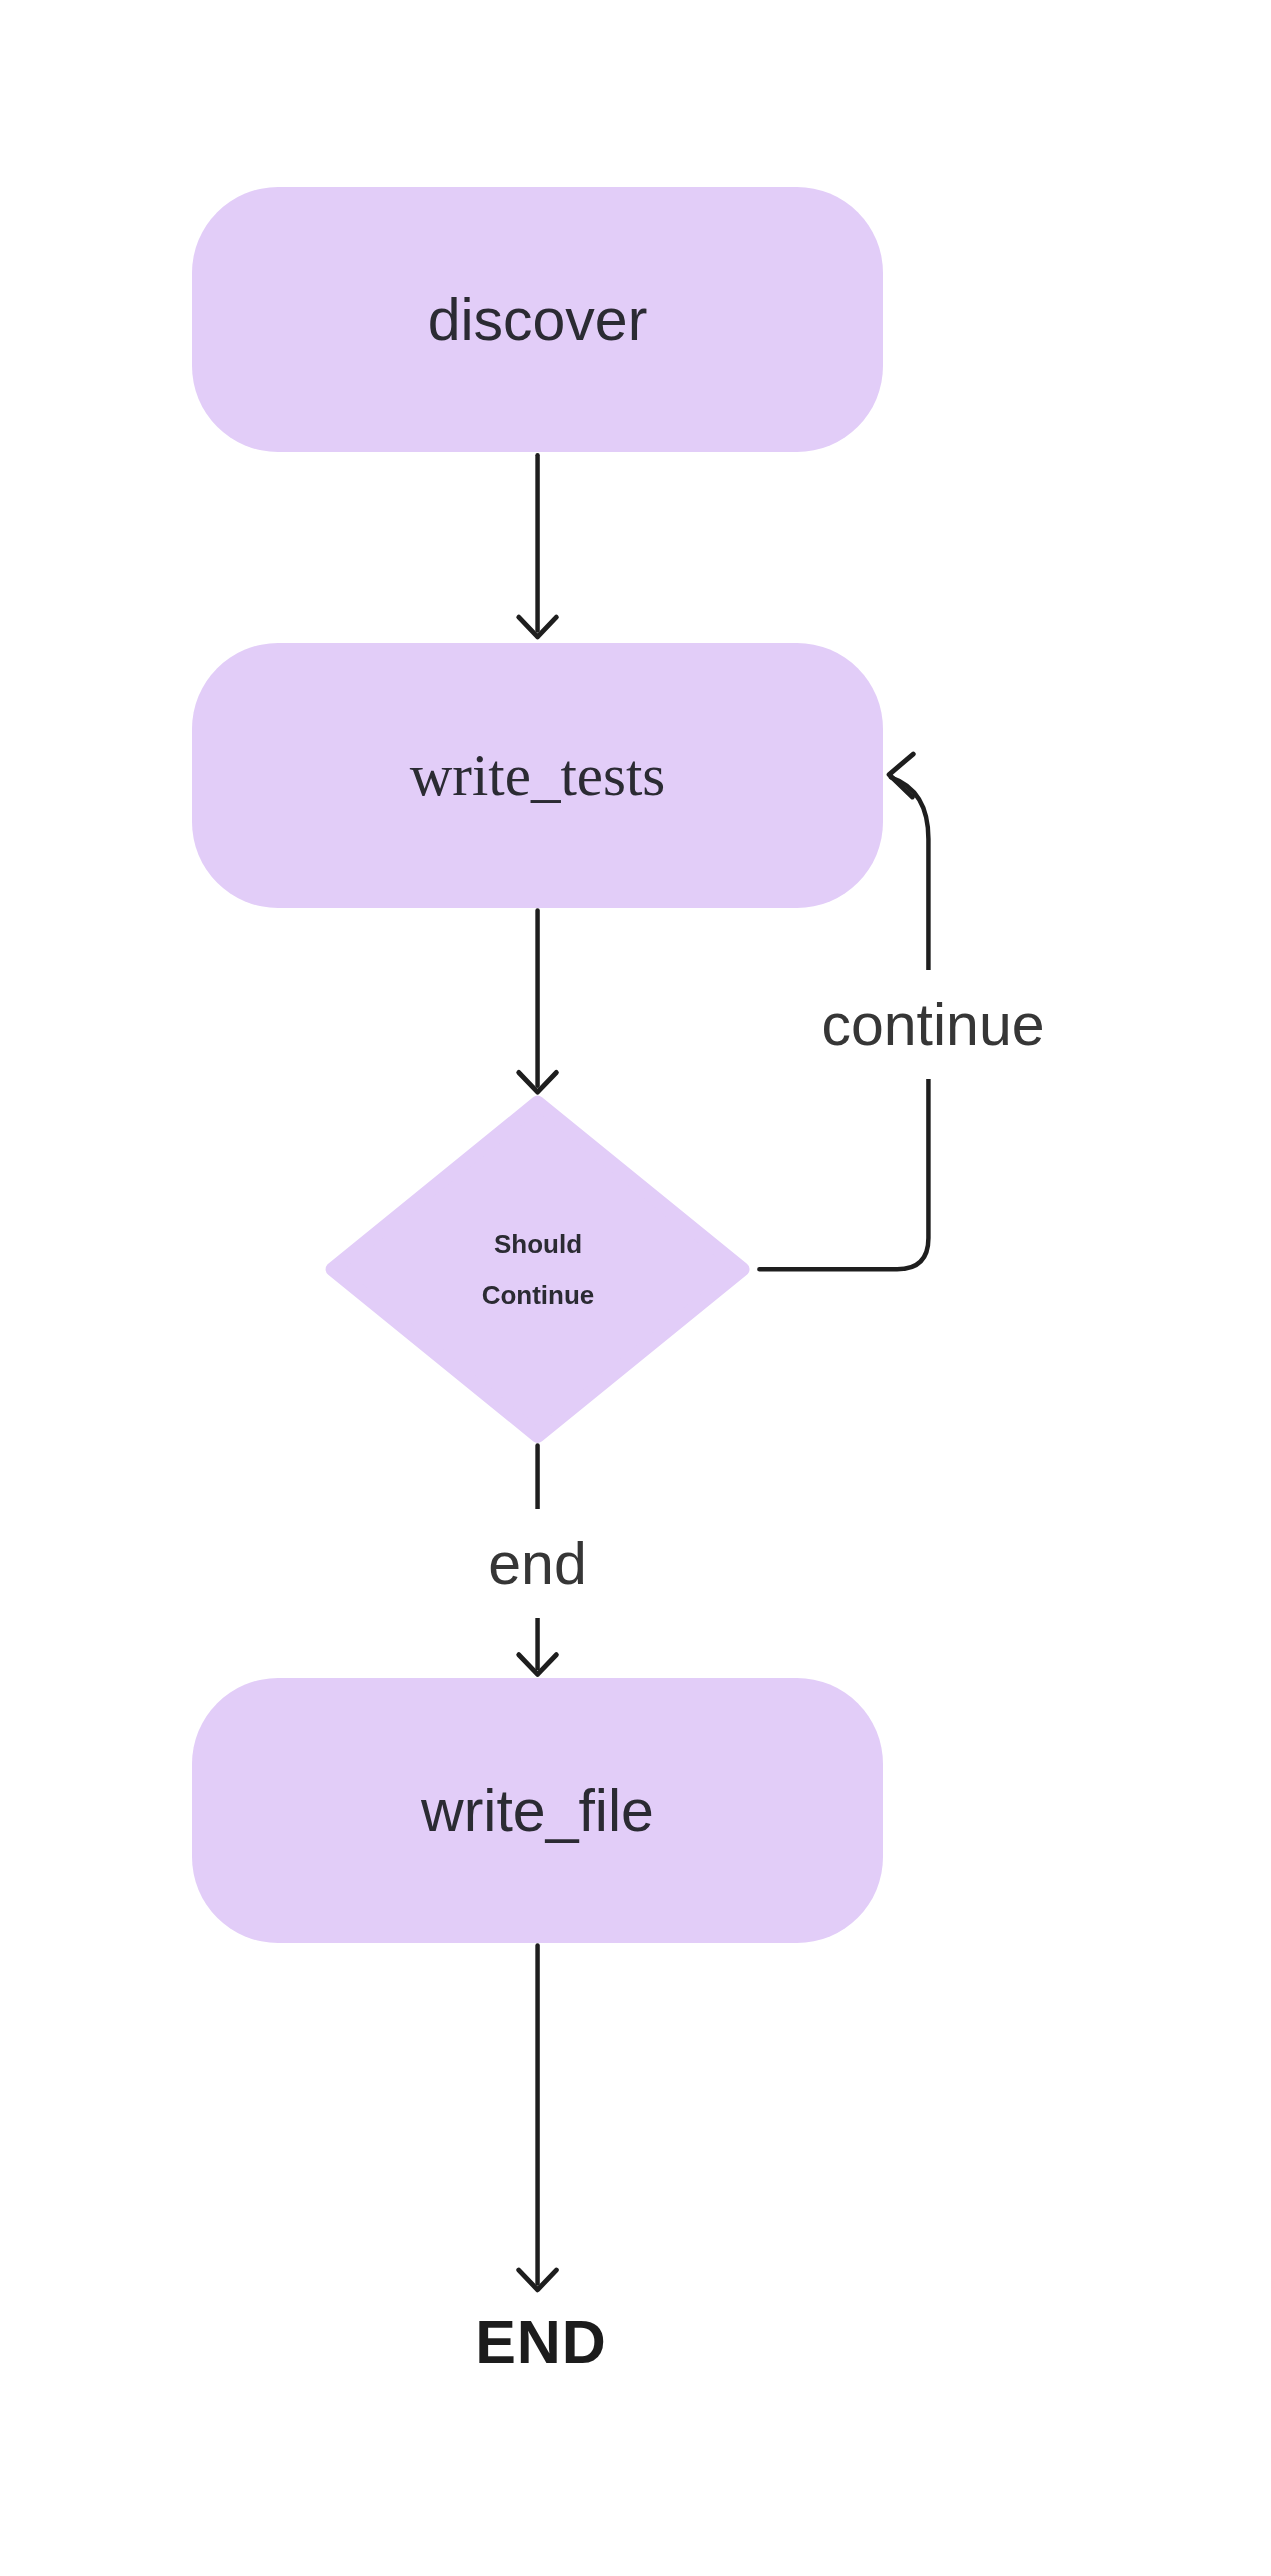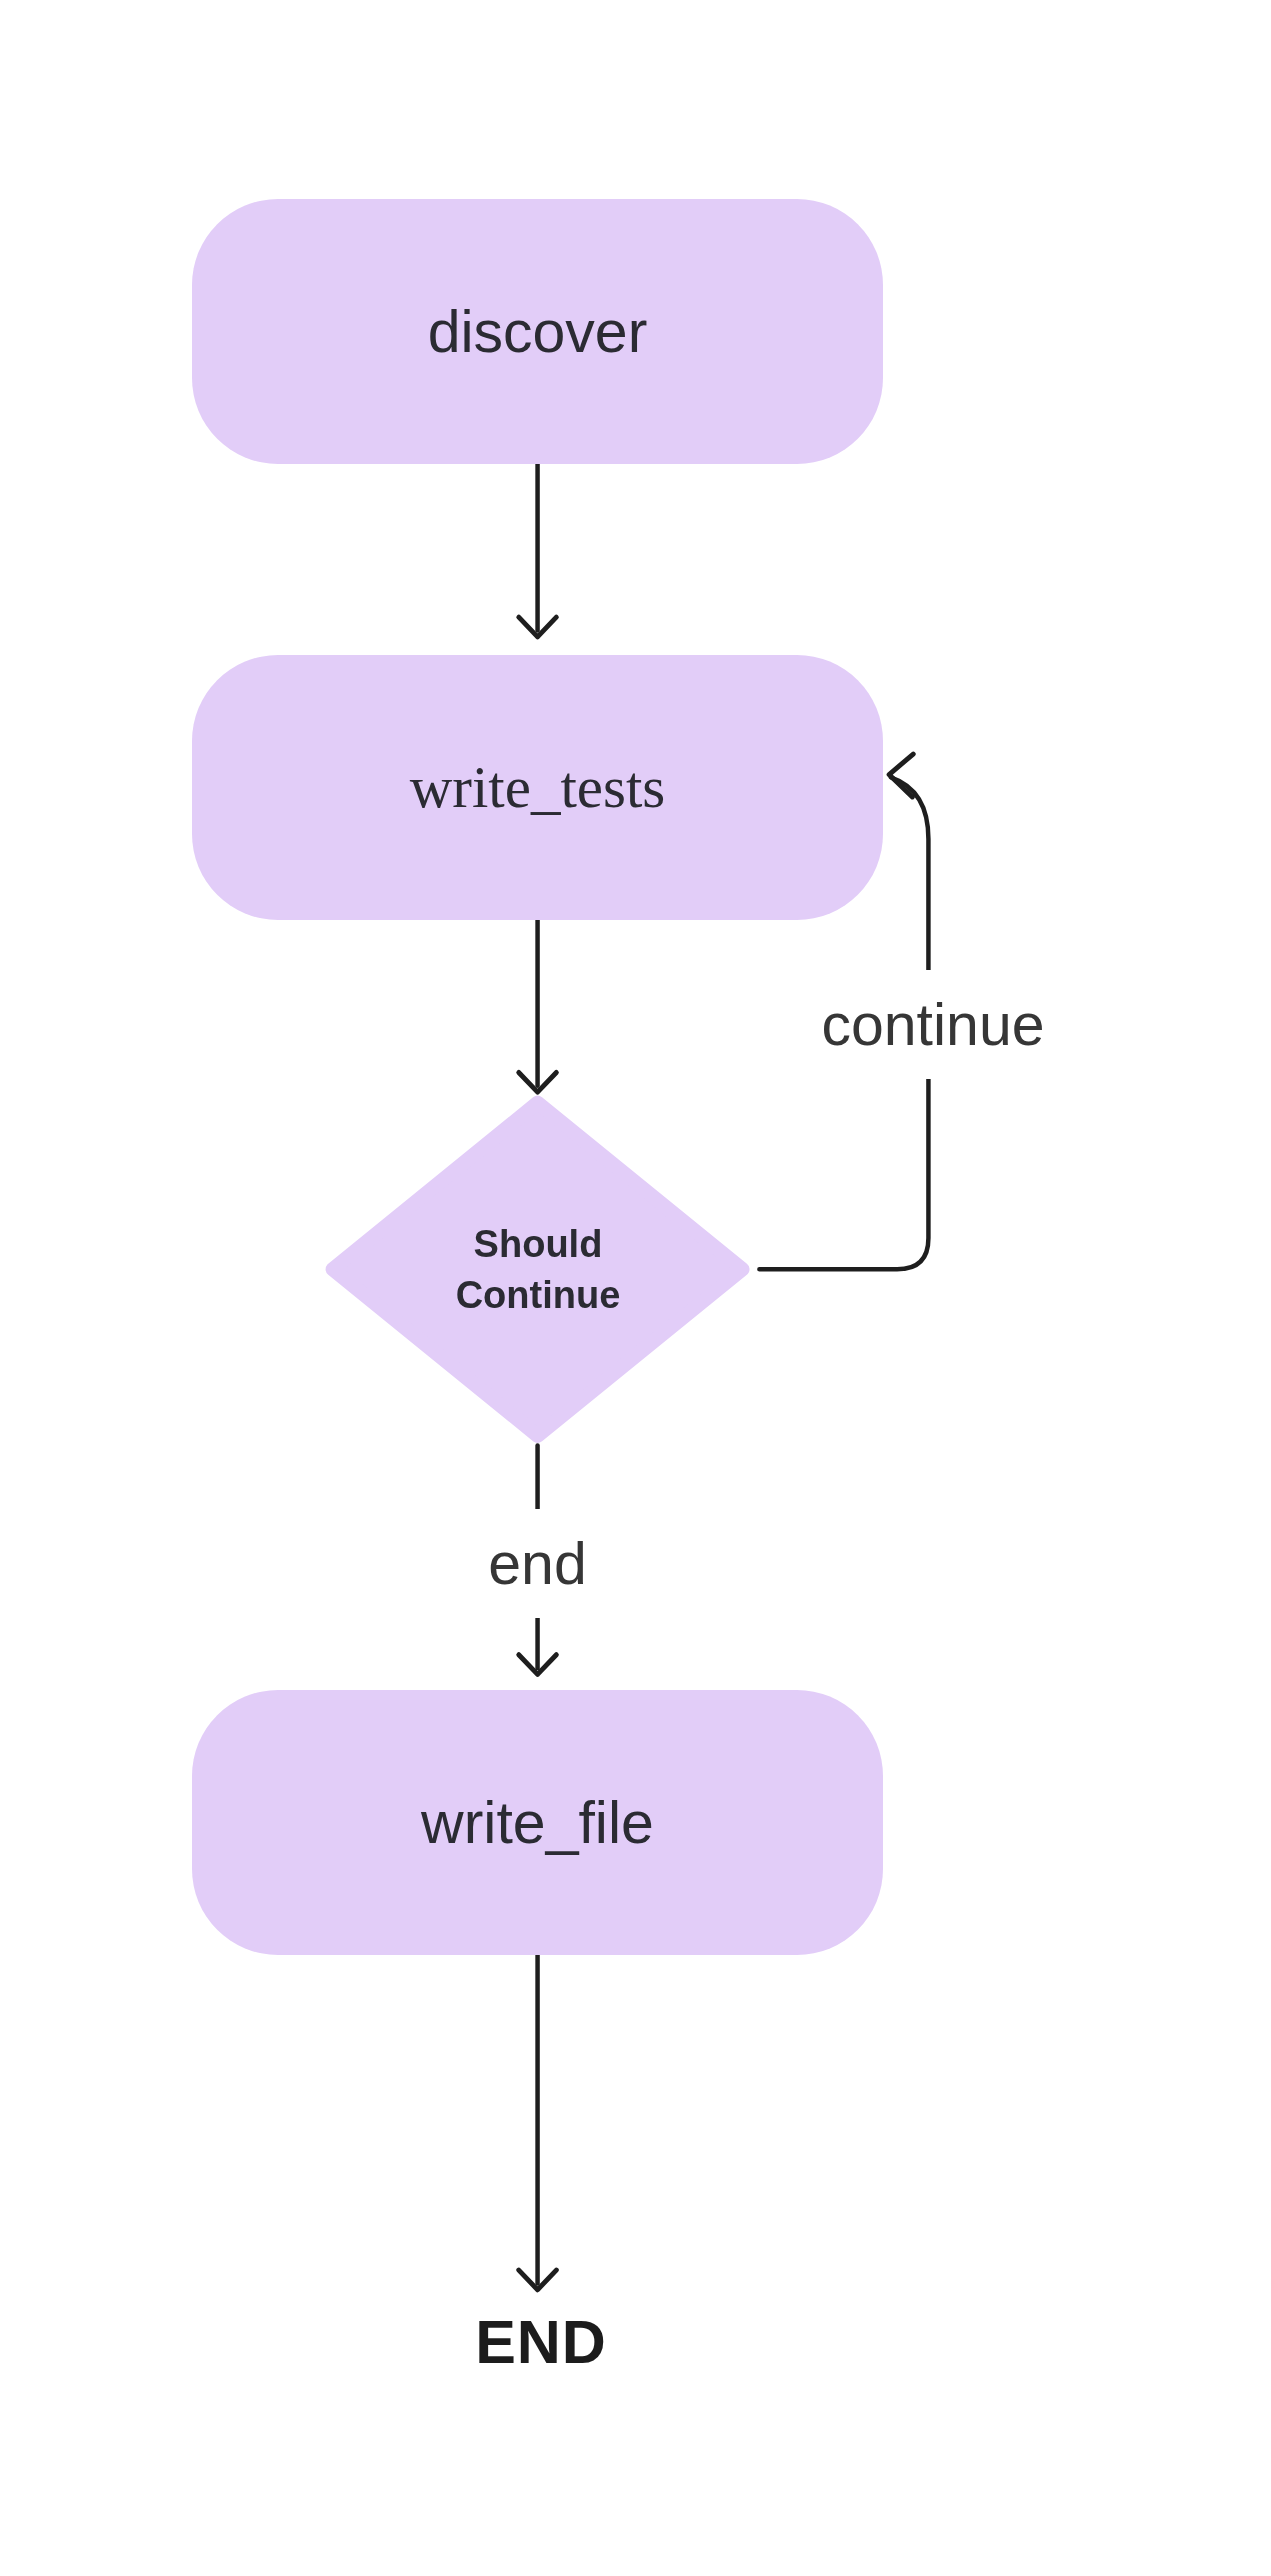--- a/index.html
+++ b/index.html
@@ -14,29 +14,28 @@
   .edge{stroke:var(--line,#1e1e1e);stroke-width:5;fill:none;stroke-linecap:round;stroke-linejoin:round;}
   .arrowhead{stroke:var(--line,#1e1e1e);stroke-width:5.5;fill:none;stroke-linecap:round;stroke-linejoin:round;}
   .diamond{fill:var(--node-fill,#e2cdf8);stroke:var(--node-fill,#e2cdf8);stroke-width:16;stroke-linejoin:round;}
   .node{
     position:absolute;left:192px;width:691px;height:265px;
     background:var(--node-fill,#e2cdf8);
     border-radius:86px;
     display:flex;align-items:center;justify-content:center;
     font-size:59px;color:var(--node-text,#2b2b33);
     letter-spacing:0px;
-    margin-top:12px;
   }
   .node.discover{top:187px;}
   .node.write-tests{top:643px;font-family:Liberation Serif, serif;}
   .node.write-file{top:1678px;}
   .diamond-label{
     position:absolute;left:359px;top:1197px;width:358px;height:145px;
     display:flex;flex-direction:column;align-items:center;justify-content:center;
-    font-size:38px;line-height:51px;font-weight:700;
+    font-size:26px;line-height:51px;font-weight:700;
     color:var(--node-text,#2b2b33);text-align:center;
   }
   .edge-label{
     position:absolute;background:var(--background,#ffffff);
     display:flex;align-items:center;justify-content:center;
     font-size:59px;color:var(--edge-label-text,#363636);
   }
   .edge-label.continue{left:799px;top:970px;width:268px;height:109px;}
   .edge-label.end{left:448px;top:1509px;width:179px;height:109px;}
   .terminal-end{

